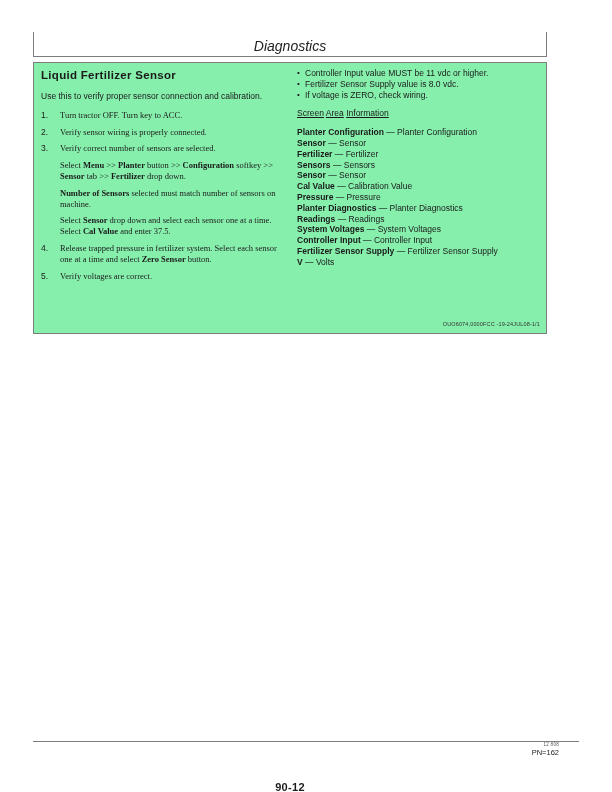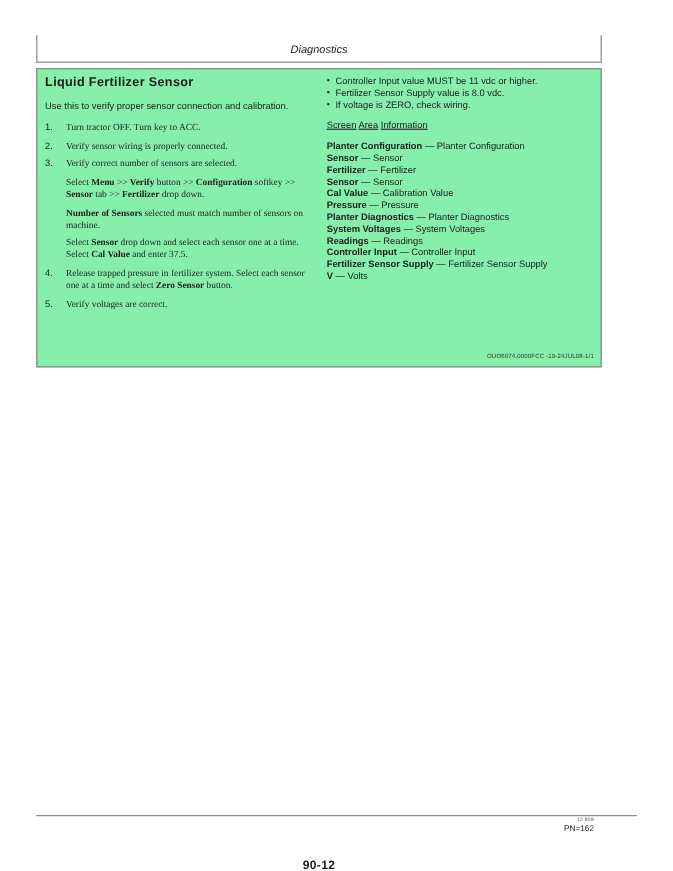--- a/index.html
+++ b/index.html
@@ -11,21 +11,21 @@
   }
   b { font-weight:700; }
   .u { text-decoration:underline; }
 
   
   .header-band {
     position:absolute; left:33px; top:32px; width:514px; height:25px;
     border-left:1px solid #7d7d7d; border-right:1px solid #7d7d7d; border-bottom:1px solid #7d7d7d;
     display:flex; align-items:flex-end; justify-content:center;
   }
-  .header-title { font-style:italic; font-size:10px; padding-bottom:4px; color:#222; }
+  .header-title { font-style:italic; font-size:14px; padding-bottom:4px; color:#222; }
 
   
   .content-box {
     position:absolute; left:33px; top:62px; width:514px; height:272px;
     border:1px solid #7d7d7d; background:#86efac;
   }
   .cols { display:flex; padding:5px 6px 0 7px; }
   .col-left  { width:250px; padding-right:4px; }
   .col-right { width:247px; padding-left:6px; }
 
@@ -47,21 +47,21 @@
     position:absolute; right:6px; bottom:3px;
     font-size:5.5px; letter-spacing:.15px; color:#333;
   }
 
   
   .footer-rule { position:absolute; left:33px; top:741px; width:546px; border-top:1px solid #7d7d7d; }
   .page-number {
     position:absolute; left:33px; top:782px; width:514px; text-align:center;
     font-size:11px; font-weight:700; letter-spacing:.3px;
   }
-  .pn-block { position:absolute; right:72px; top:742px; text-align:right; }
+  .pn-block { position:absolute; right:53px; top:742px; text-align:right; }
   .print-code { font-size:4.5px; color:#555; letter-spacing:.3px; line-height:5px; }
   .part-number { font-size:7.5px; color:#222; line-height:9px; margin-top:1px; }
 </style>
 </head>
 <body>
 
 <div class="page">
 
   <div class="header-band">
     <div class="header-title">Diagnostics</div>
@@ -86,21 +86,21 @@
             </div>
 
 
             <div class="step">
               <span class="step-num">3.</span>
               <span class="step-body"><span>Verify correct number of sensors are selected.</span></span>
             </div>
 
             <div class="step">
               <span class="step-num"></span>
-              <span class="step-body"><span>Select </span><b>Menu</b><span> &gt;&gt; </span><b>Verify</b><span> button &gt;&gt; </span><b>Configuration</b><span> softkey &gt;&gt; </span><b>Sensor</b><span> tab &gt;&gt; </span><b>Fertilizer</b><span> drop down.</span></span>
+              <span class="step-body"><span>Select </span><b>Menu</b><span> &gt;&gt; </span><b>Planter</b><span> button &gt;&gt; </span><b>Configuration</b><span> softkey &gt;&gt; </span><b>Sensor</b><span> tab &gt;&gt; </span><b>Fertilizer</b><span> drop down.</span></span>
             </div>
 
             <div class="step">
               <span class="step-num"></span>
               <span class="step-body"><b>Number of Sensors</b><span> selected must match number of sensors on machine.</span></span>
             </div>
 
             <div class="step">
               <span class="step-num"></span>
               <span class="step-body"><span>Select </span><b>Sensor</b><span> drop down and select each sensor one at a time. Select </span><b>Cal Value</b><span> and enter 37.5.</span></span>
@@ -138,32 +138,33 @@
           </div>
         <p class="screen-heading"><span class="u">Screen</span><span> </span><span class="u">Area</span><span> </span><span class="u">Information</span></p>
         <div class="defs">
 
             <div class="def-row"><b>Planter Configuration</b><span> — Planter Configuration</span></div>
 
             <div class="def-row"><b>Sensor</b><span> — Sensor</span></div>
 
             <div class="def-row"><b>Fertilizer</b><span> — Fertilizer</span></div>
 
+            <div class="def-row"><b>Sensors</b><span> — Sensors</span></div>
 
             <div class="def-row"><b>Sensor</b><span> — Sensor</span></div>
 
             <div class="def-row"><b>Cal Value</b><span> — Calibration Value</span></div>
 
             <div class="def-row"><b>Pressure</b><span> — Pressure</span></div>
 
             <div class="def-row"><b>Planter Diagnostics</b><span> — Planter Diagnostics</span></div>
 
+            <div class="def-row"><b>Readings</b><span> — Readings</span></div>
+
             <div class="def-row"><b>System Voltages</b><span> — System Voltages</span></div>
-
-            <div class="def-row"><b>Readings</b><span> — Readings</span></div>
 
             <div class="def-row"><b>Controller Input</b><span> — Controller Input</span></div>
 
             <div class="def-row"><b>Fertilizer Sensor Supply</b><span> — Fertilizer Sensor Supply</span></div>
 
             <div class="def-row"><b>V</b><span> — Volts</span></div>
           </div>
       </div>
 
     </div>

